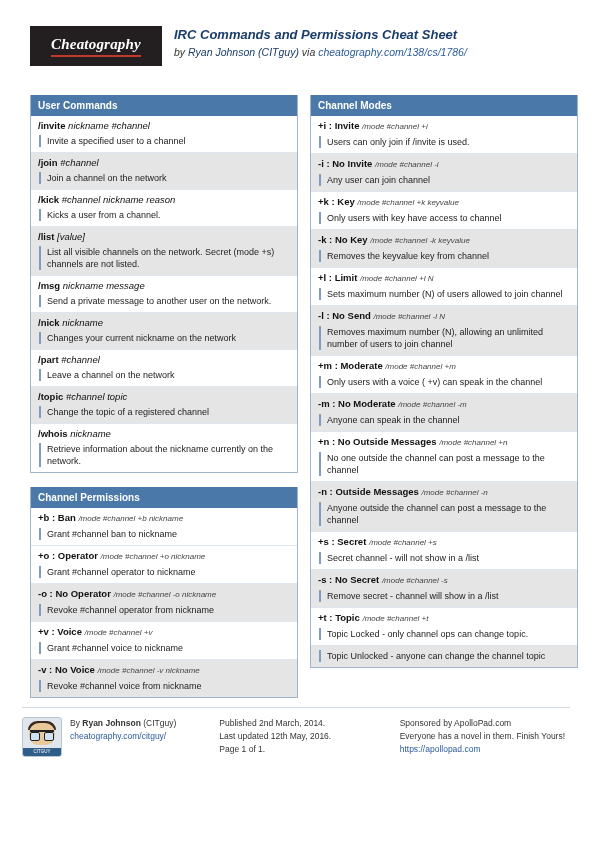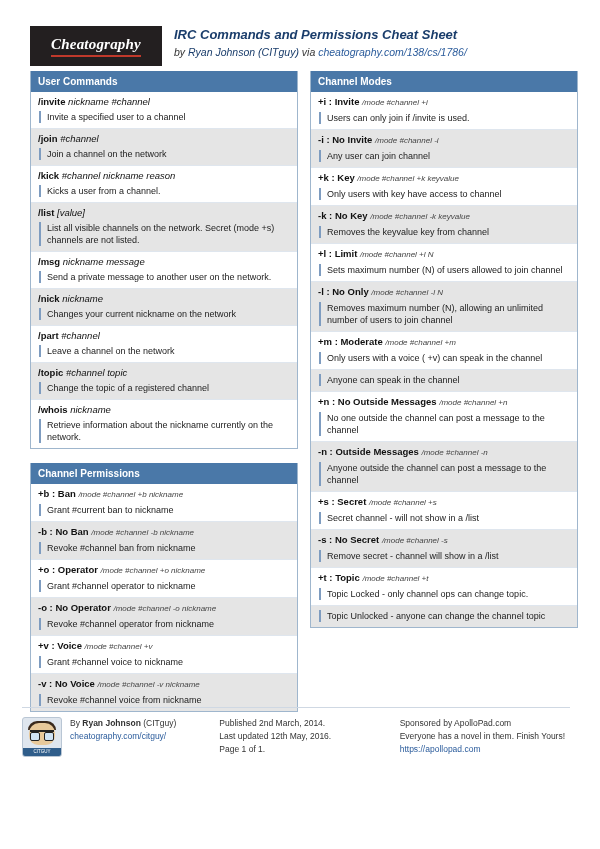--- a/index.html
+++ b/index.html
@@ -64,21 +64,21 @@
     color: #1a3d6b;
     line-height: 14px;
   }
   .doc-sub .plain { color: #333; }
   .doc-sub a, .doc-sub .lnk { color: #2a5b9b; text-decoration: none; }
 
   
   .columns {
     display: flex;
     gap: 12px;
-    margin-top: 1px;
+    margin-top: 25px;
   }
   .col {
     width: 268px;
     flex: 0 0 268px;
   }
 
   .box {
     border: 1px solid #9fb6cd;
     border-top: none;
     margin-bottom: 14px;
@@ -264,27 +264,23 @@
 
         </div>
       </div>
 
       <div class="box">
         <div class="box-title">Channel Permissions</div>
         <div class="rows">
 
           <div class="row">
             <div class="cmd"><span class="b">+b : Ban</span> <span class="small">/mode #channel +b nickname</span></div>
-            <div class="desc">Grant #current ban to nickname</div>
-          </div>
-
-          <div class="row alt">
-            <div class="cmd"><span class="b">-b : No Ban</span> <span class="small">/mode #channel -b nickname</span></div>
-            <div class="desc">Revoke #channel ban from nickname</div>
-          </div>
+            <div class="desc">Grant #channel ban to nickname</div>
+          </div>
+
 
           <div class="row">
             <div class="cmd"><span class="b">+o : Operator</span> <span class="small">/mode #channel +o nickname</span></div>
             <div class="desc">Grant #channel operator to nickname</div>
           </div>
 
           <div class="row alt">
             <div class="cmd"><span class="b">-o : No Operator</span> <span class="small">/mode #channel -o nickname</span></div>
             <div class="desc">Revoke #channel operator from nickname</div>
           </div>
@@ -329,30 +325,31 @@
             <div class="cmd"><span class="b">-k : No Key</span> <span class="small">/mode #channel -k keyvalue</span></div>
             <div class="desc">Removes the keyvalue key from channel</div>
           </div>
 
           <div class="row">
             <div class="cmd"><span class="b">+l : Limit</span> <span class="small">/mode #channel +l N</span></div>
             <div class="desc">Sets maximum number (N) of users allowed to join channel</div>
           </div>
 
           <div class="row alt">
-            <div class="cmd"><span class="b">-l : No Only</span> <span class="small">/mode #channel -l N</span></div>
+            <div class="cmd"><span class="b">-l : No Send</span> <span class="small">/mode #channel -l N</span></div>
             <div class="desc">Removes maximum number (N), allowing an unlimited number of users to join channel</div>
           </div>
 
           <div class="row">
             <div class="cmd"><span class="b">+m : Moderate</span> <span class="small">/mode #channel +m</span></div>
             <div class="desc">Only users with a voice ( +v) can speak in the channel</div>
           </div>
 
           <div class="row alt">
+            <div class="cmd"><span class="b">-m : No Moderate</span> <span class="small">/mode #channel -m</span></div>
             <div class="desc">Anyone can speak in the channel</div>
           </div>
 
           <div class="row">
             <div class="cmd"><span class="b">+n : No Outside Messages</span> <span class="small">/mode #channel +n</span></div>
             <div class="desc">No one outside the channel can post a message to the channel</div>
           </div>
 
           <div class="row alt">
             <div class="cmd"><span class="b">-n : Outside Messages</span> <span class="small">/mode #channel -n</span></div>

